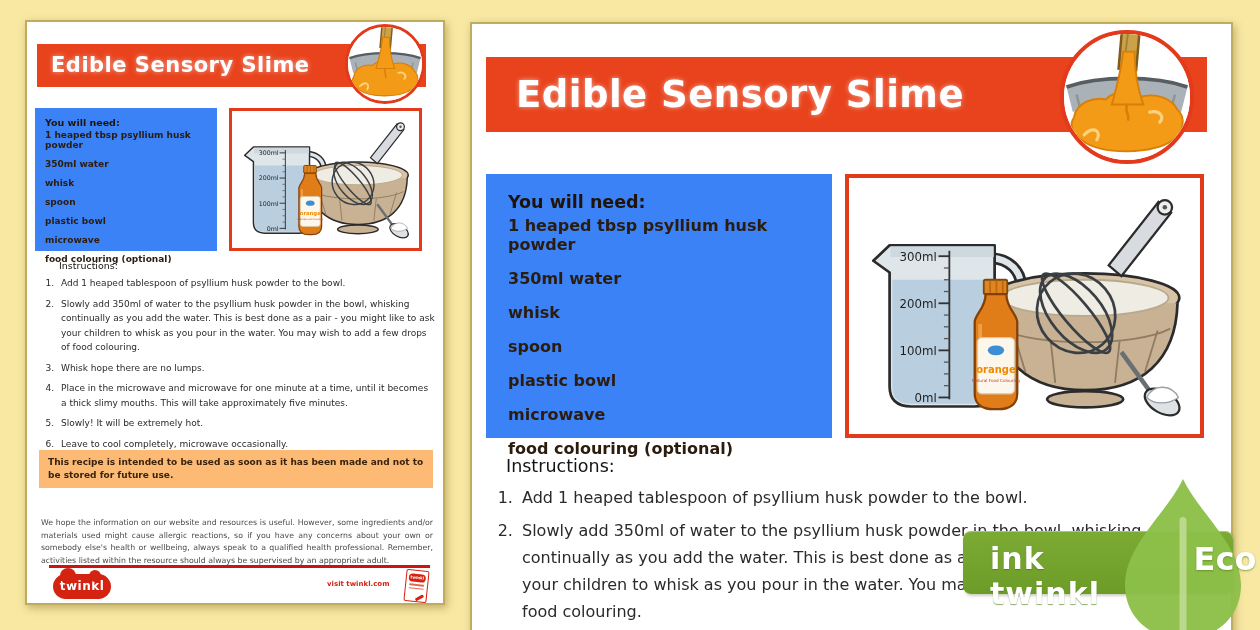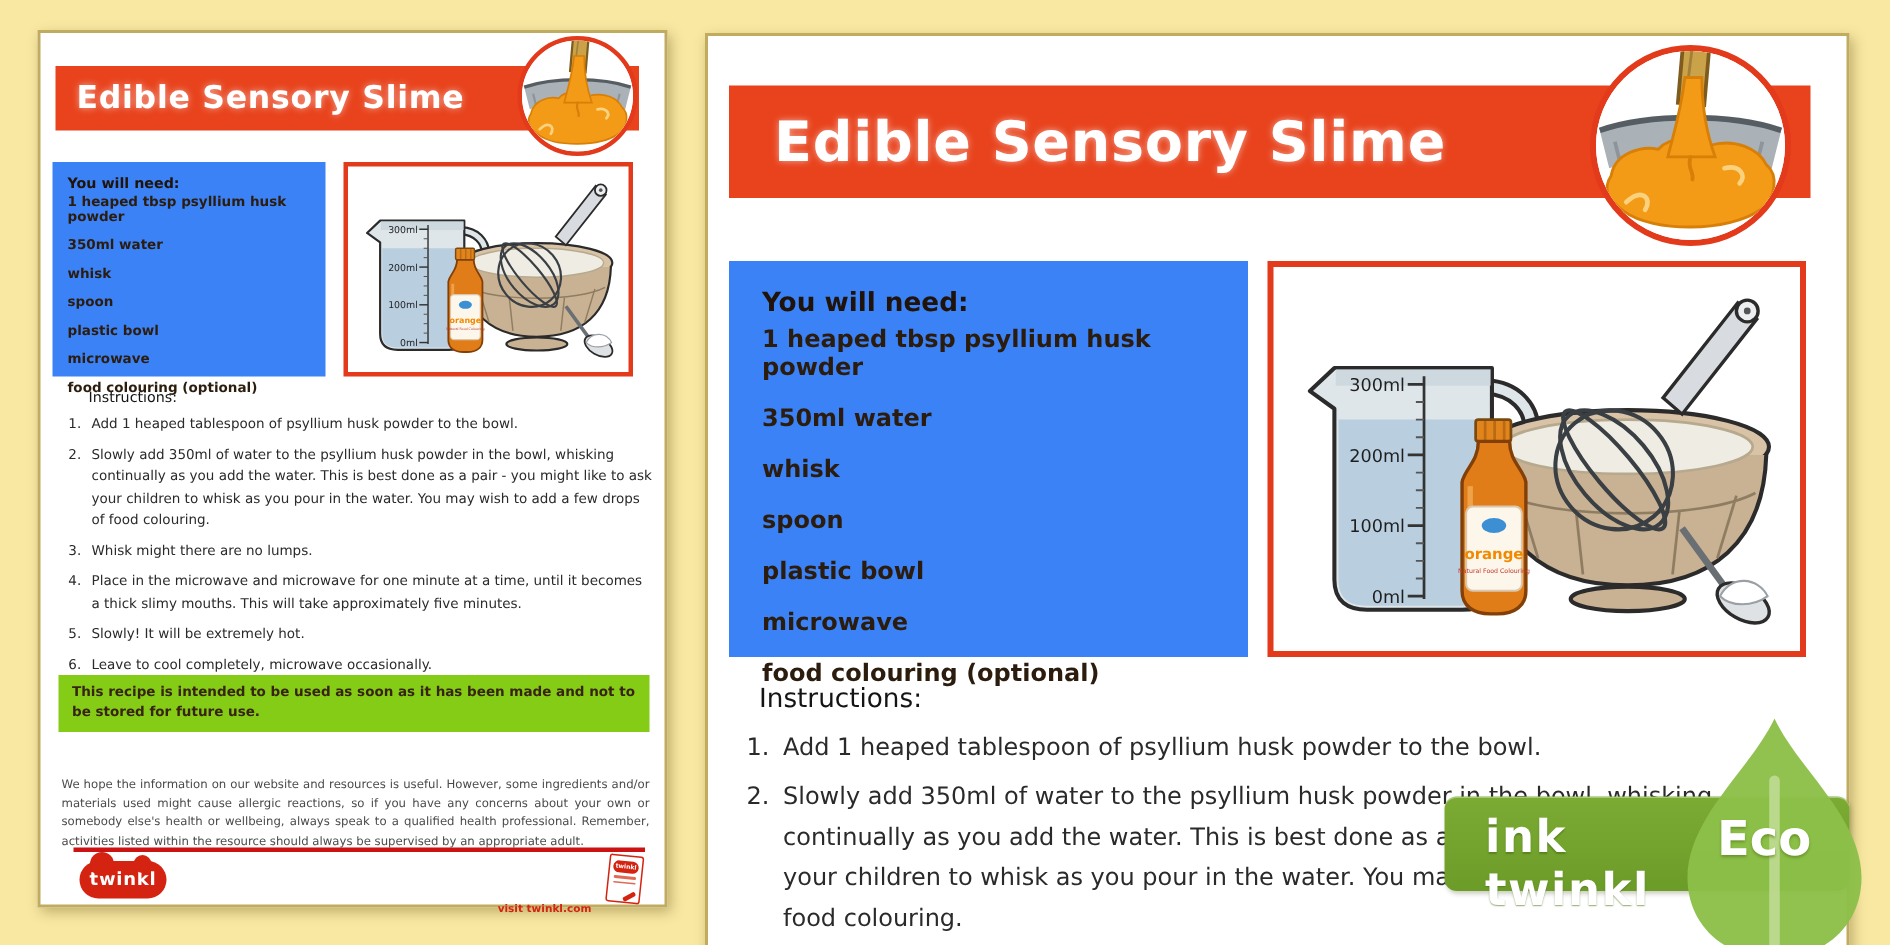--- a/index.html
+++ b/index.html
@@ -54,21 +54,21 @@
   .page-left .need-list { font-size:9px; }
   .page-left .need-list li { margin-bottom:9px; }
   .page-left .image-box { left:202px; top:86px; width:193px; height:143px; padding:4px; }
   .page-left .instructions { left:12px; top:238px; width:396px; font-size:9px; }
   .page-left .instructions-heading { font-size:9.5px; margin-bottom:5px; }
   .page-left .steps { margin-left:18px; }
   .page-left .steps li { line-height:14.5px; margin-bottom:6px; }
 
   .warning-box {
     position:absolute; left:12px; top:428px; width:394px;
-    background:#84cc16; padding:6px 9px;
+    background:#fdba74; padding:6px 9px;
     font-size:9px; font-weight:bold; color:#38230f; line-height:13px;
   }
   .disclaimer {
     position:absolute; left:14px; top:495px; width:392px;
     font-size:7.8px; line-height:12.5px; color:#4a4a4a; text-align:justify;
   }
   .footer-line { position:absolute; left:22px; top:543px; width:381px; height:2.5px; background:#cc1313; }
 
   .twinkl-cloud {
     position:absolute; left:26px; top:552px; width:58px; height:25px;
@@ -76,22 +76,22 @@
     color:#ffffff; font-weight:bold; font-size:12px;
     text-align:center; line-height:24px; letter-spacing:.5px;
   }
   .twinkl-cloud::before, .twinkl-cloud::after {
     content:""; position:absolute; background:#d42311; border-radius:50%;
   }
   .twinkl-cloud::before { width:16px; height:16px; left:7px; top:-6px; }
   .twinkl-cloud::after  { width:12px; height:12px; right:10px; top:-4px; }
 
   .visit-text {
-    position:absolute; left:300px; top:580px; width:72px;
-    text-align:center; font-size:7px; font-weight:bold; color:#d42311;
+    position:absolute; left:300px; top:558px; width:72px;
+    text-align:left; font-size:7px; font-weight:bold; color:#d42311;
   }
   .stamp {
     position:absolute; left:378px; top:548px; width:23px; height:32px;
     background:#ffffff; border:1px solid #d42311; transform:rotate(6deg);
     border-radius:2px; overflow:hidden;
   }
   .stamp-cloud {
     margin:3px auto 2px; width:17px; height:8px; background:#d42311;
     border-radius:4px; color:#fff; font-size:4px; font-weight:bold;
     text-align:center; line-height:8px;
@@ -124,21 +124,21 @@
     border-radius:8px;
     box-shadow:inset 0 1px 0 rgba(255,255,255,.35), 1px 2px 3px rgba(60,60,20,.25);
   }
   .ink-badge-label {
     position:absolute; left:990px; top:541px;
     color:#ffffff; font-size:30px; font-weight:600; letter-spacing:1px;
     text-shadow:0 1px 1px rgba(70,110,20,.6);
   }
   .eco-leaf { position:absolute; left:1112px; top:475px; width:142px; height:172px; }
   .eco-label {
-    position:absolute; left:1176px; top:540px; transform:translateX(-50%);
+    position:absolute; left:1225px; top:540px; transform:translateX(-50%);
     color:#ffffff; font-size:32px; font-weight:bold;
     text-shadow:0 1px 2px rgba(90,130,30,.7);
   }
 
   svg text { font-family:"DejaVu Sans", sans-serif; }
 </style>
 </head>
 <body>
 
 <svg width="0" height="0" style="position:absolute" aria-hidden="true">
@@ -264,21 +264,21 @@
       <svg viewBox="0 0 370 250" preserveAspectRatio="xMidYMid meet">
           <use href="#ingredients-scene"></use>
         </svg>
     </div>
 
     <div class="instructions">
       <div class="instructions-heading">Instructions:</div>
       <ol class="steps">
         <li>Add 1 heaped tablespoon of psyllium husk powder to the bowl.</li>
         <li>Slowly add 350ml of water to the psyllium husk powder in the bowl, whisking continually as you add the water. This is best done as a pair - you might like to ask your children to whisk as you pour in the water. You may wish to add a few drops of food colouring.</li>
-        <li>Whisk might there are no lumps.</li>
+        <li>Whisk hope there are no lumps.</li>
         <li>Place in the microwave and microwave for one minute at a time, until it becomes a thick slimy mouths. This will take approximately five minutes.</li>
         <li>Slowly! It will be extremely hot.</li>
         <li>Leave to cool completely, microwave occasionally.</li>
         <li>When the slime has cooled, get playing!</li>
       </ol>
     </div>
 
     <div class="warning-box">
       <div>This recipe is intended to be used as soon as it has been made and not to be stored for future use.</div>
     </div>

